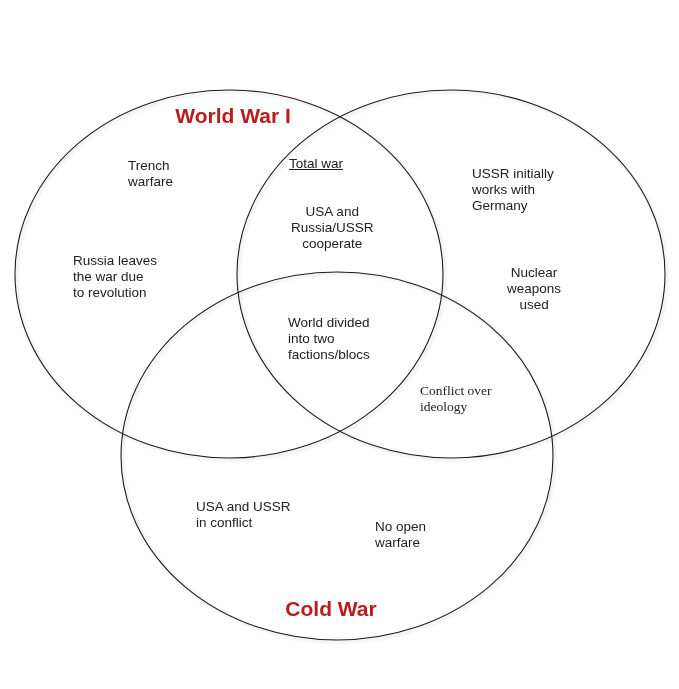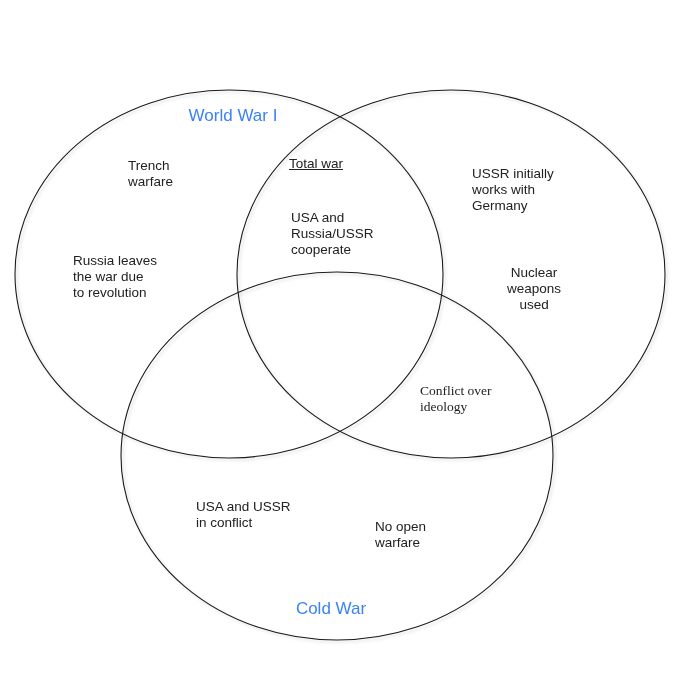--- a/index.html
+++ b/index.html
@@ -12,24 +12,24 @@
   }
   .venn-svg{position:absolute;left:0;top:0;}
   .venn-svg ellipse{
     fill:none;
     stroke-width:1.1;
     filter:drop-shadow(2px 2.5px 1.5px rgba(0,0,0,0.16));
   }
   .vtitle{
     position:absolute;
     transform:translateX(-50%);
-    font-weight:400;
-    font-size:17px;
+    font-weight:700;
+    font-size:21px;
     line-height:19px;
-    color:#3b82f6;
+    color:#b91c1c;
     white-space:nowrap;
   }
   .vlabel{
     position:absolute;
     font-size:13.5px;
     line-height:16.2px;
     color:#212121;
     white-space:pre-line;
   }
 </style>
@@ -46,29 +46,32 @@
 
   <div class="vtitle" style="left:233px;top:106px;">World War I</div>
   <div class="vtitle" style="left:331px;top:599px;">Cold War</div>
 
   <div class="vlabel" style="left:128px;top:158px;">Trench
 warfare</div>
   <div class="vlabel" style="left:73px;top:253px;">Russia leaves
 the war due
 to revolution</div>
   <div class="vlabel" style="left:289px;top:156px;text-decoration:underline;">Total war</div>
-  <div class="vlabel" style="left:291px;top:210px;">USA and
+  <div class="vlabel" style="left:291px;top:204px;text-align:center;">USA and
 Russia/USSR
 cooperate</div>
   <div class="vlabel" style="left:464px;top:166px;margin-left:8px;">USSR initially
 works with
 Germany</div>
   <div class="vlabel" style="left:507px;top:265px;text-align:center;">Nuclear
 weapons
 used</div>
+  <div class="vlabel" style="left:288px;top:315px;">World divided
+into two
+factions/blocs</div>
   <div class="vlabel" style="left:420px;top:383px;font-family:Liberation Serif, serif;">Conflict over
 ideology</div>
   <div class="vlabel" style="left:196px;top:499px;">USA and USSR
 in conflict</div>
   <div class="vlabel" style="left:375px;top:499px;margin-top:20px;">No open
 warfare</div>
 
 </div>
 
 </body></html>

